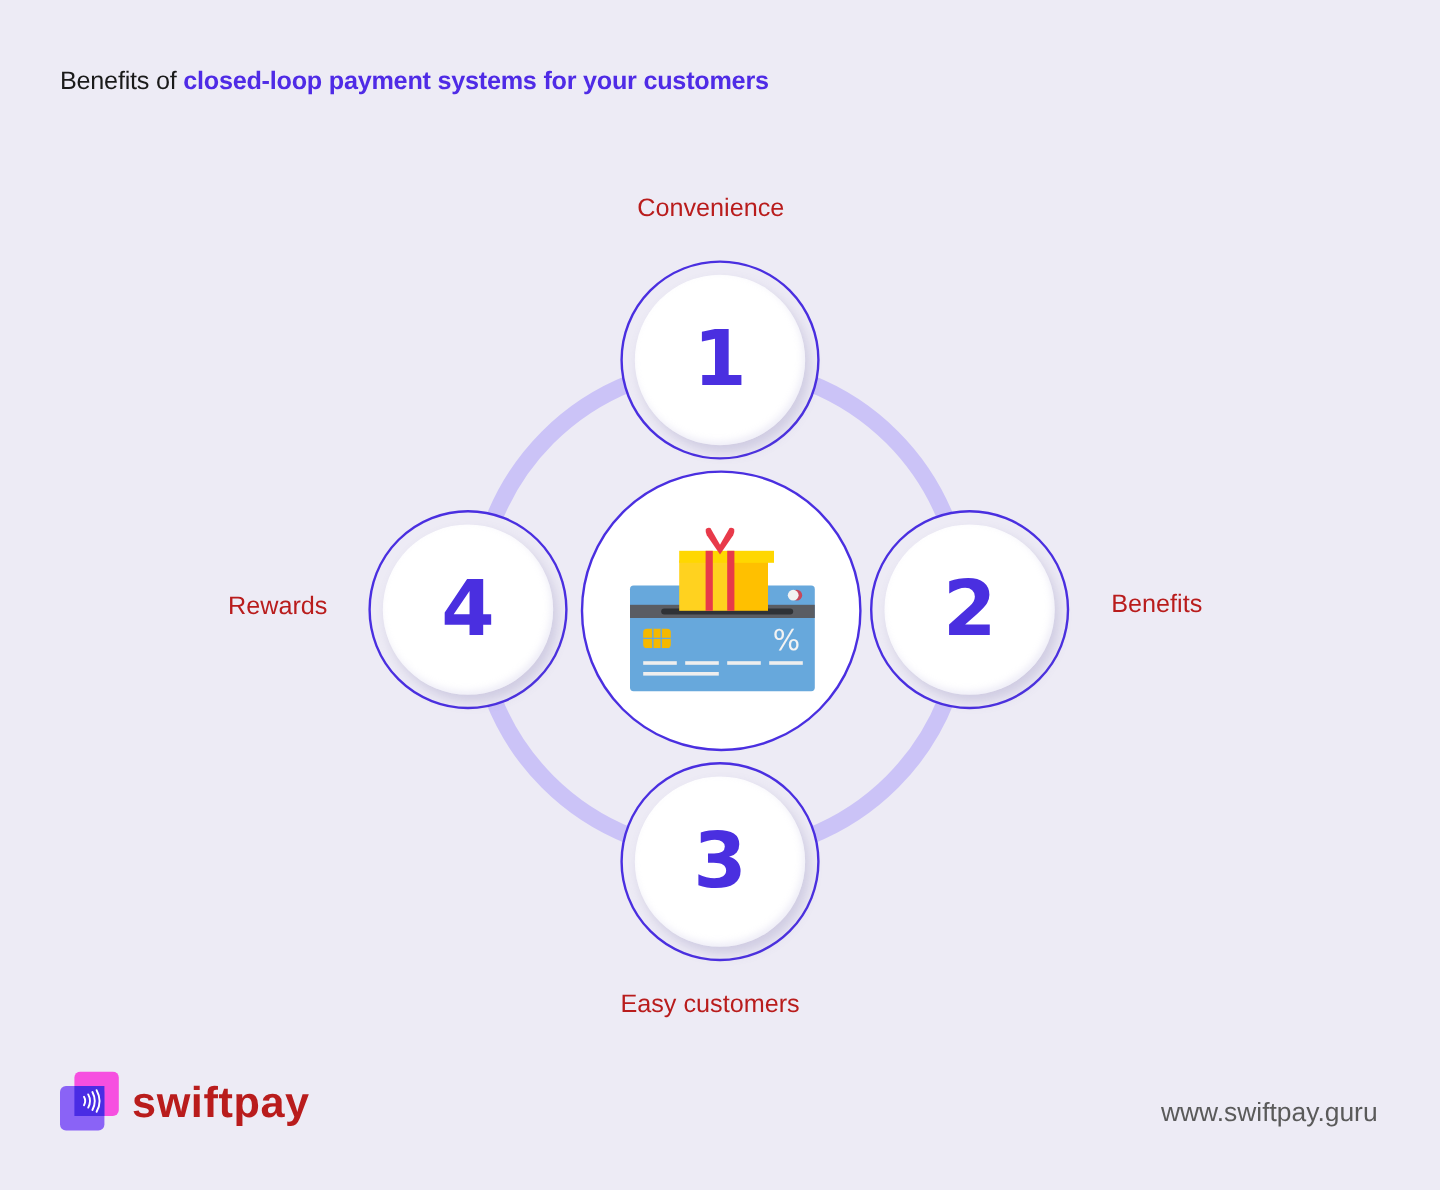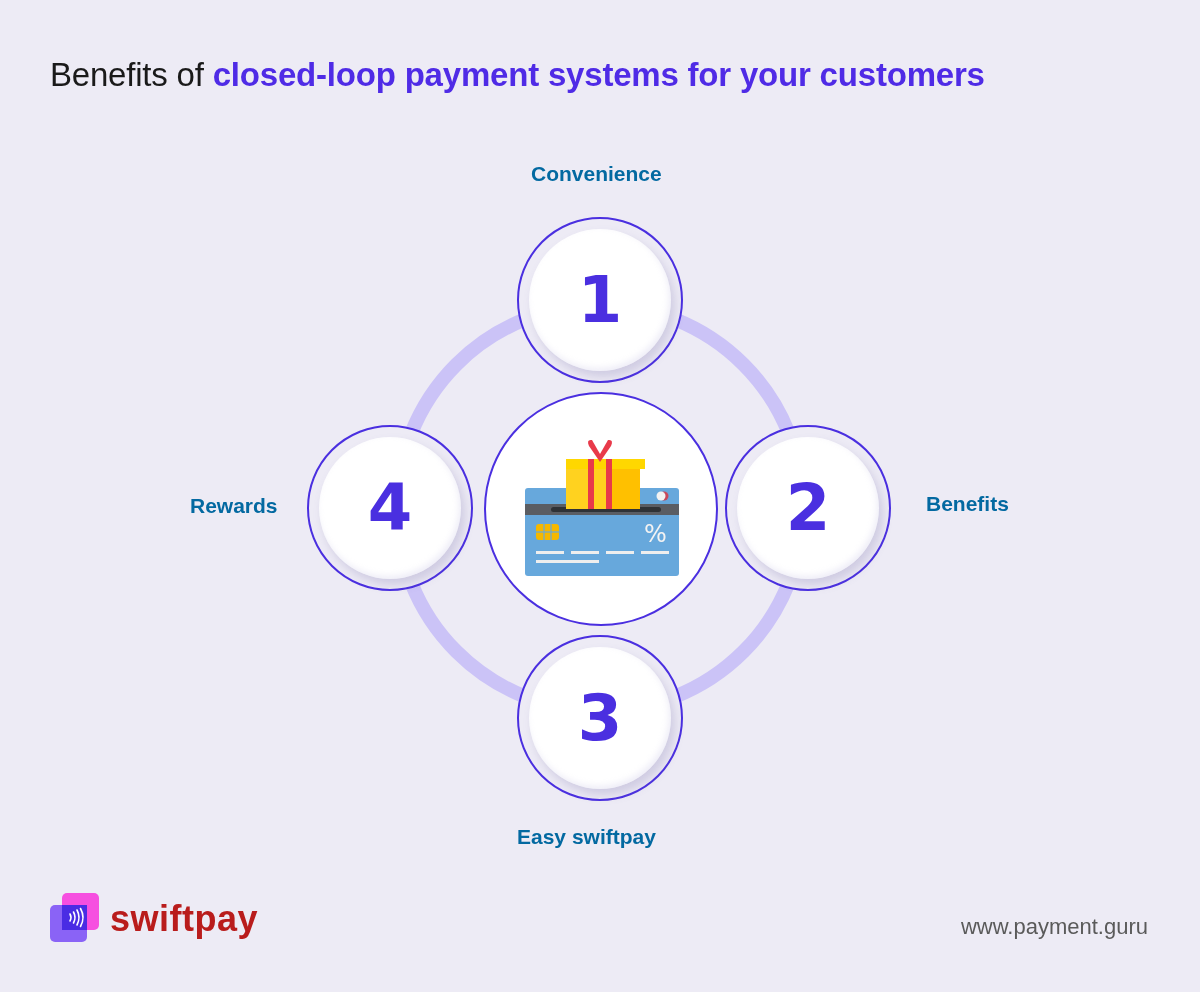--- a/index.html
+++ b/index.html
@@ -1,21 +1,21 @@
 <!DOCTYPE html>
 <html><head>
 <meta charset="utf-8">
 <style>
   html, body { margin:0; padding:0; }
   body {
     width:1200px; height:992px; background:#edebf5; position:relative; overflow:hidden;
     font-family:"Liberation Sans", sans-serif;
   }
   .title {
-    position:absolute; left:50px; top:56px; font-size:33px; color:#1a1a1a; letter-spacing:-0.2px;
+    position:absolute; left:50px; top:56px; font-size:21px; color:#1a1a1a; letter-spacing:-0.2px;
     white-space:nowrap;
   }
   .title .hl { color:#4f2be6; font-weight:bold; }
   .ring {
     position:absolute; left:390px; top:298px; width:420px; height:420px;
     border-radius:50%; border:14px solid #cbc3f7; box-sizing:border-box;
   }
   .node {
     position:absolute; width:166px; height:166px; border-radius:50%;
     border:2px solid #4a2fe0; box-sizing:border-box; background:#edebf5;
@@ -24,21 +24,21 @@
   .node .inner {
     width:142px; height:142px; border-radius:50%; background:#ffffff;
     box-shadow: 4px 6px 10px rgba(120,110,170,0.25), inset -2px -3px 6px rgba(200,195,230,0.3);
     display:flex; align-items:center; justify-content:center;
   }
   .num { font-size:64px; font-weight:bold; color:#4a2fe0; font-family:"DejaVu Sans", sans-serif; }
   .center {
     position:absolute; left:484px; top:392px; width:234px; height:234px; border-radius:50%;
     border:2px solid #4a2fe0; background:#ffffff; box-sizing:border-box;
   }
-  .label { position:absolute; font-size:21px; color:#0369a1; white-space:nowrap;font-weight:bold; }
+  .label { position:absolute; font-size:21px; color:#b91c1c; white-space:nowrap; }
   .logo { position:absolute; left:50px; top:893px; width:50px; height:50px; }
   .brand { position:absolute; left:110px; top:898px; font-size:36px; font-weight:bold; color:#b91c1c; letter-spacing:0.5px; }
   .url { position:absolute; right:52px; top:914px; font-size:22px; color:#5a5a5a; }
 </style>
 </head>
 <body>
 
 <div class="title">
   <span>Benefits of </span><span class="hl">closed-loop payment systems for your customers</span>
 </div>
@@ -84,32 +84,32 @@
       <span class="num">2</span>
     </div>
 </div>
 <div class="label" style="left:926px;top:492px;">Benefits</div>
 
 <div class="node" style="left:517px;top:635px;">
   <div class="inner">
       <span class="num">3</span>
     </div>
 </div>
-<div class="label" style="left:517px;top:825px;">Easy swiftpay</div>
+<div class="label" style="left:517px;top:825px;">Easy customers</div>
 
 <div class="node" style="left:307px;top:425px;">
   <div class="inner">
       <span class="num">4</span>
     </div>
 </div>
 <div class="label" style="left:190px;top:494px;">Rewards</div>
 
 <svg class="logo" viewBox="0 0 50 50">
   <rect x="12" y="0" width="37" height="37" rx="5" fill="#f64fe0"></rect>
   <rect x="0" y="12" width="37" height="37" rx="5" fill="#8a63f6"></rect>
   <rect x="12" y="12" width="25" height="25" fill="#4a2ce4"></rect>
   <path d="M20 21 Q22 24.5 20 28" stroke="#fff" stroke-width="1.6" fill="none" stroke-linecap="round"></path>
   <path d="M23.5 19 Q26.5 24.5 23.5 30" stroke="#fff" stroke-width="1.6" fill="none" stroke-linecap="round"></path>
   <path d="M27 17 Q31 24.5 27 32" stroke="#fff" stroke-width="1.6" fill="none" stroke-linecap="round"></path>
   <path d="M30.5 15.5 Q35.5 24.5 30.5 33.5" stroke="#fff" stroke-width="1.6" fill="none" stroke-linecap="round"></path>
 </svg>
 <div class="brand">swiftpay</div>
-<div class="url">www.payment.guru</div>
+<div class="url">www.swiftpay.guru</div>
 
 </body></html>

